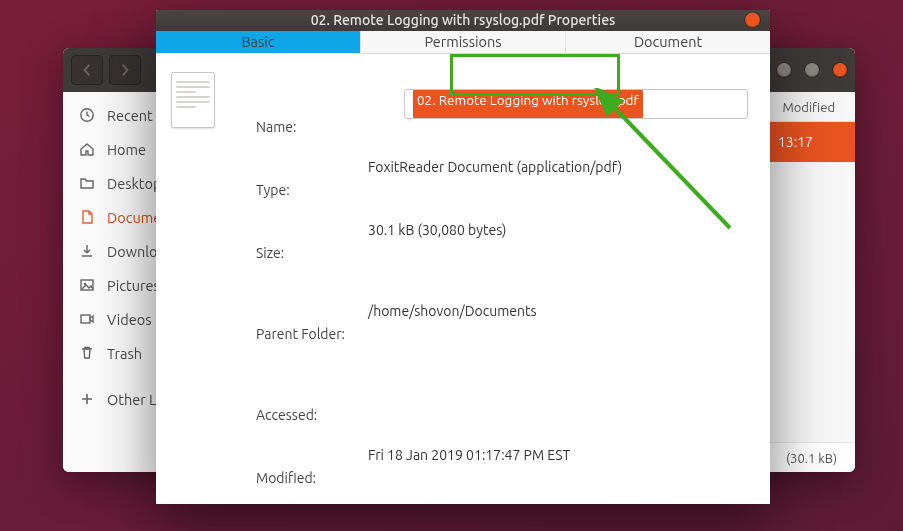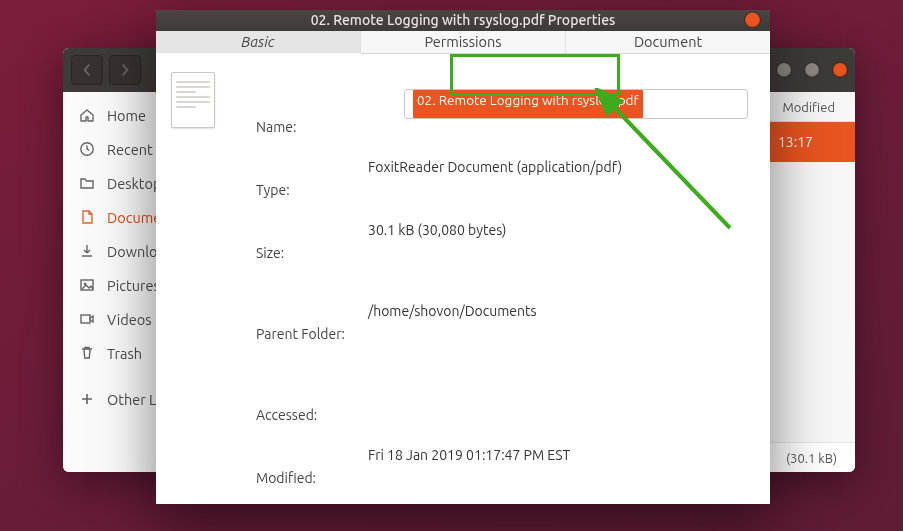--- a/index.html
+++ b/index.html
@@ -142,21 +142,21 @@
   .tab {
     flex: 1;
     height: 100%;
     display: flex; align-items: center; justify-content: center;
     font-size: 14.5px;
     color: #444;
     border-right: 1px solid #e3e1e0;
     position: relative;
   }
   .tab:last-child { border-right: none; }
-  .tab.active { background: #e5e5e5; font-style: italic; }
+  .tab.active { background: #0ea5e9; }
   .tab.active::after {
     content: "";
     position: absolute; left: -1px; right: -1px; bottom: -1px;
     height: 1px; background: #fff;
   }
   .highlight-box {
     position: absolute;
     border: 3px solid #3eab1f;
     pointer-events: none;
   }
@@ -231,33 +231,33 @@
     <span class="win-dot min"></span>
     <span class="win-dot max"></span>
     <span class="win-dot close"></span>
   </div>
 
   <div class="fm-body">
     <div class="sidebar" id="sidebar">
         <div class="side-item">
           <span class="side-icon">
             <svg width="16" height="16" viewBox="0 0 16 16">
-              <path d="M2 8l6-5 6 5v6H9v-4H7v4H2z" fill="none" stroke="currentColor" stroke-width="1.4" stroke-linejoin="round"></path>
-            </svg>
-          </span>
-          <span>Home</span>
-        </div>
-        <div class="side-item">
-          <span class="side-icon">
-            <svg width="16" height="16" viewBox="0 0 16 16">
               <circle cx="8" cy="8" r="6.2" fill="none" stroke="currentColor" stroke-width="1.4"></circle>
               <path d="M8 4.5V8l2.3 1.5" fill="none" stroke="currentColor" stroke-width="1.4"></path>
             </svg>
           </span>
           <span>Recent</span>
+        </div>
+        <div class="side-item">
+          <span class="side-icon">
+            <svg width="16" height="16" viewBox="0 0 16 16">
+              <path d="M2 8l6-5 6 5v6H9v-4H7v4H2z" fill="none" stroke="currentColor" stroke-width="1.4" stroke-linejoin="round"></path>
+            </svg>
+          </span>
+          <span>Home</span>
         </div>
         <div class="side-item">
           <span class="side-icon">
             <svg width="16" height="16" viewBox="0 0 16 16">
               <path d="M2 4h4l1.5 2H14v7H2z" fill="none" stroke="currentColor" stroke-width="1.4"></path>
             </svg>
           </span>
           <span>Desktop</span>
         </div>
         <div class="side-item active">

